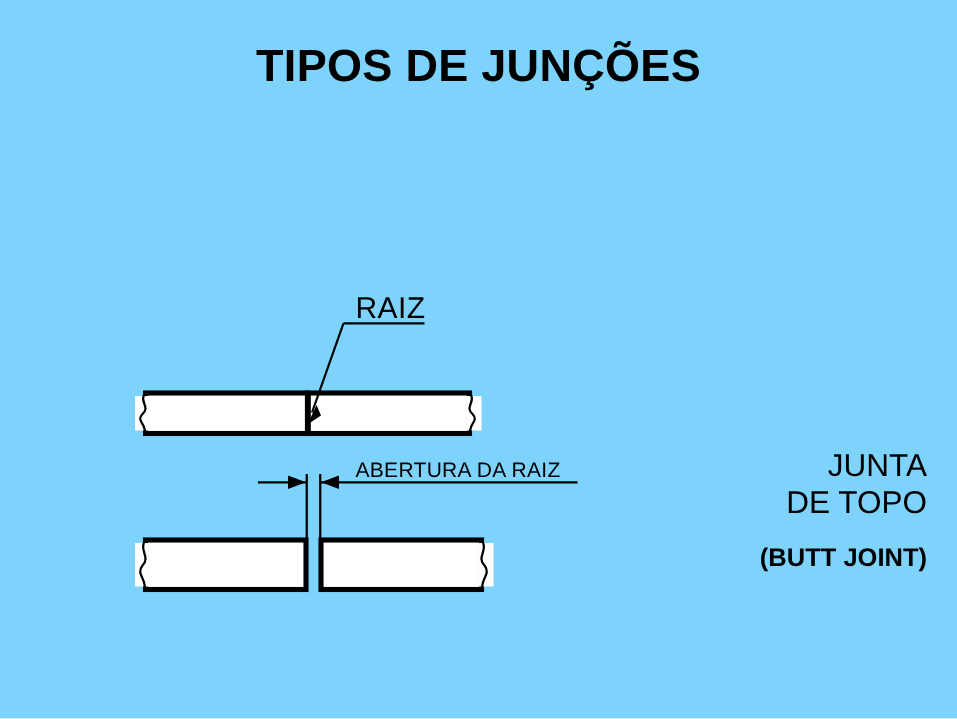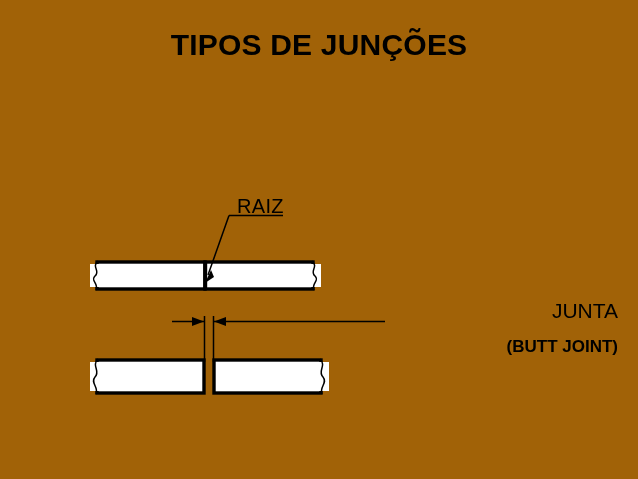--- a/index.html
+++ b/index.html
@@ -9,21 +9,21 @@
     background: #ffffff;
   }
   body {
     font-family: "Liberation Sans", sans-serif;
     color: #000000;
   }
   #slide {
     position: relative;
     width: 638px;
     height: 479px;
-    background: #a16207;
+    background: #7dd3fc;
     overflow: hidden;
   }
   #slide-svg {
     position: absolute;
     left: 0;
     top: 0;
     width: 638px;
     height: 479px;
     display: block;
   }
@@ -134,19 +134,21 @@
 
       <path d="M 320 359 C 327 366, 317 371, 323 377 C 328 383, 319 387, 322 394" fill="none" stroke="#000000" stroke-width="1.5"></path>
     </g>
 
   </svg>
 
   <div class="txt" id="page-title">TIPOS DE JUNÇÕES</div>
 
   <div class="txt" id="raiz-label">RAIZ</div>
 
+  <div class="txt" id="abertura-label">ABERTURA DA RAIZ</div>
 
   <div id="joint-name-block">
     <div class="joint-line">JUNTA</div>
+    <div class="joint-line">DE TOPO</div>
     <div id="joint-en">(BUTT JOINT)</div>
   </div>
 
 </div>
 
 </body></html>

